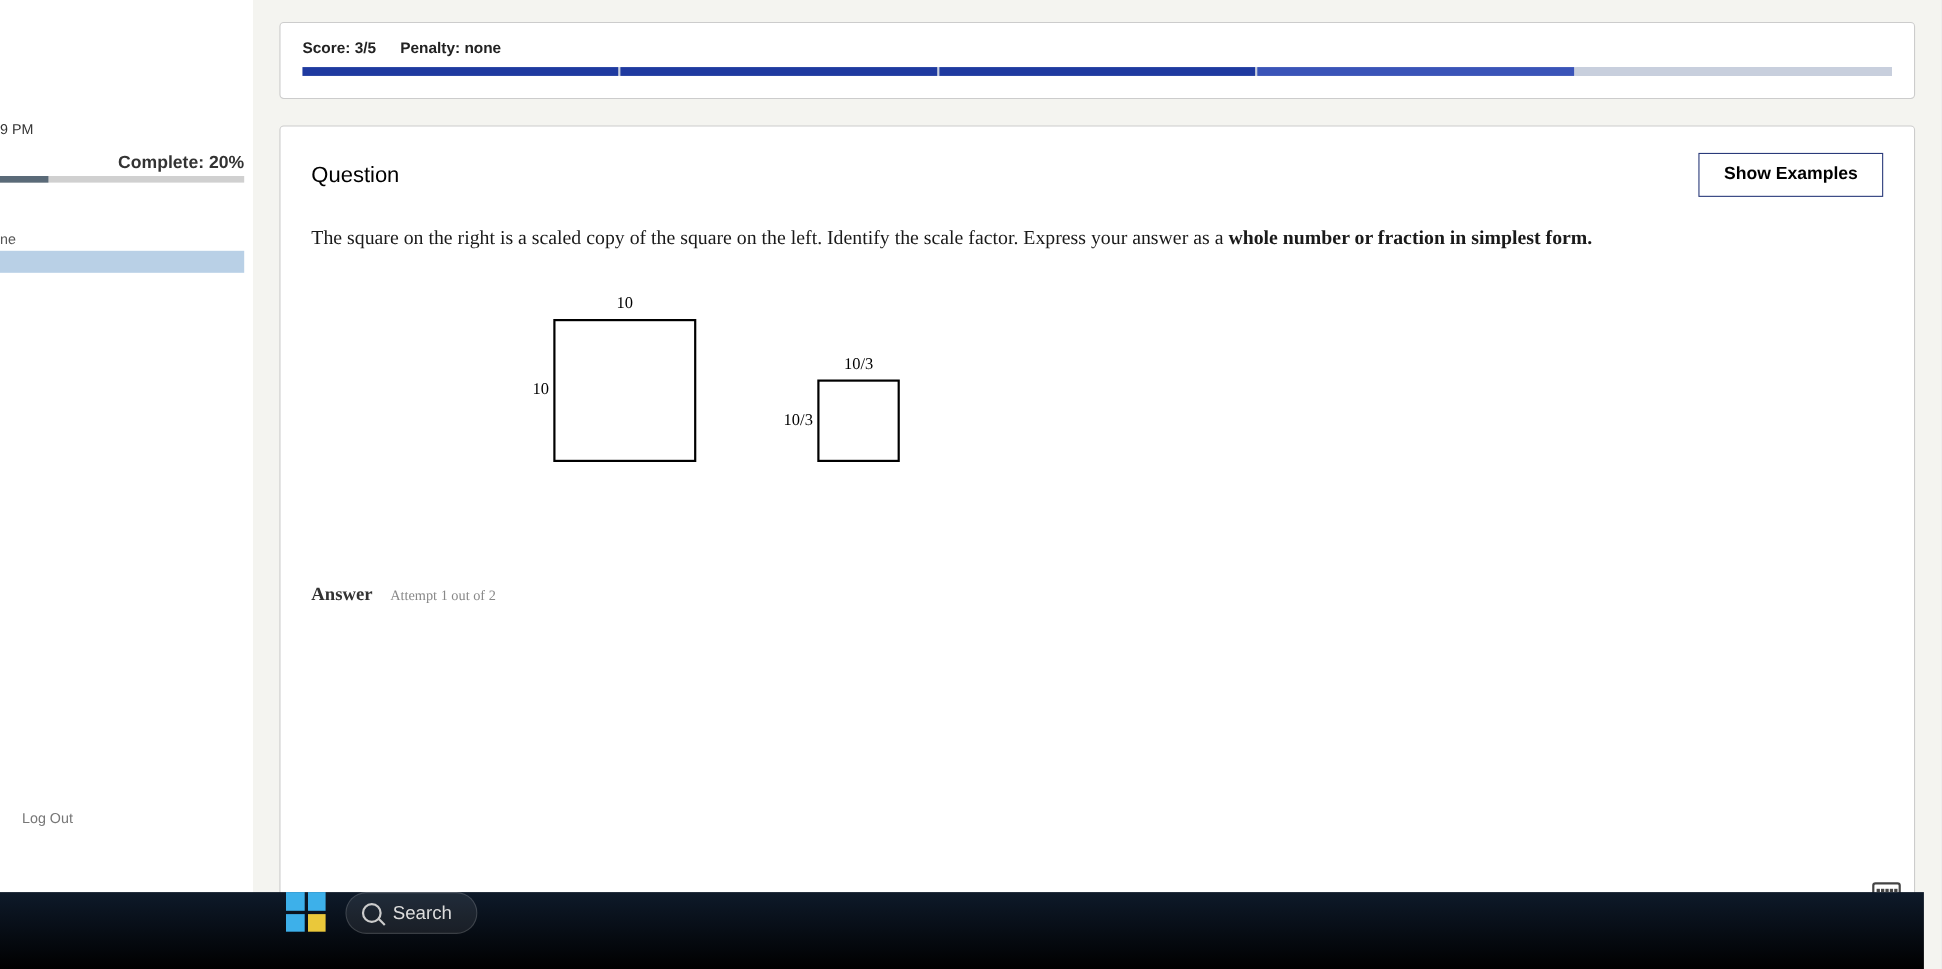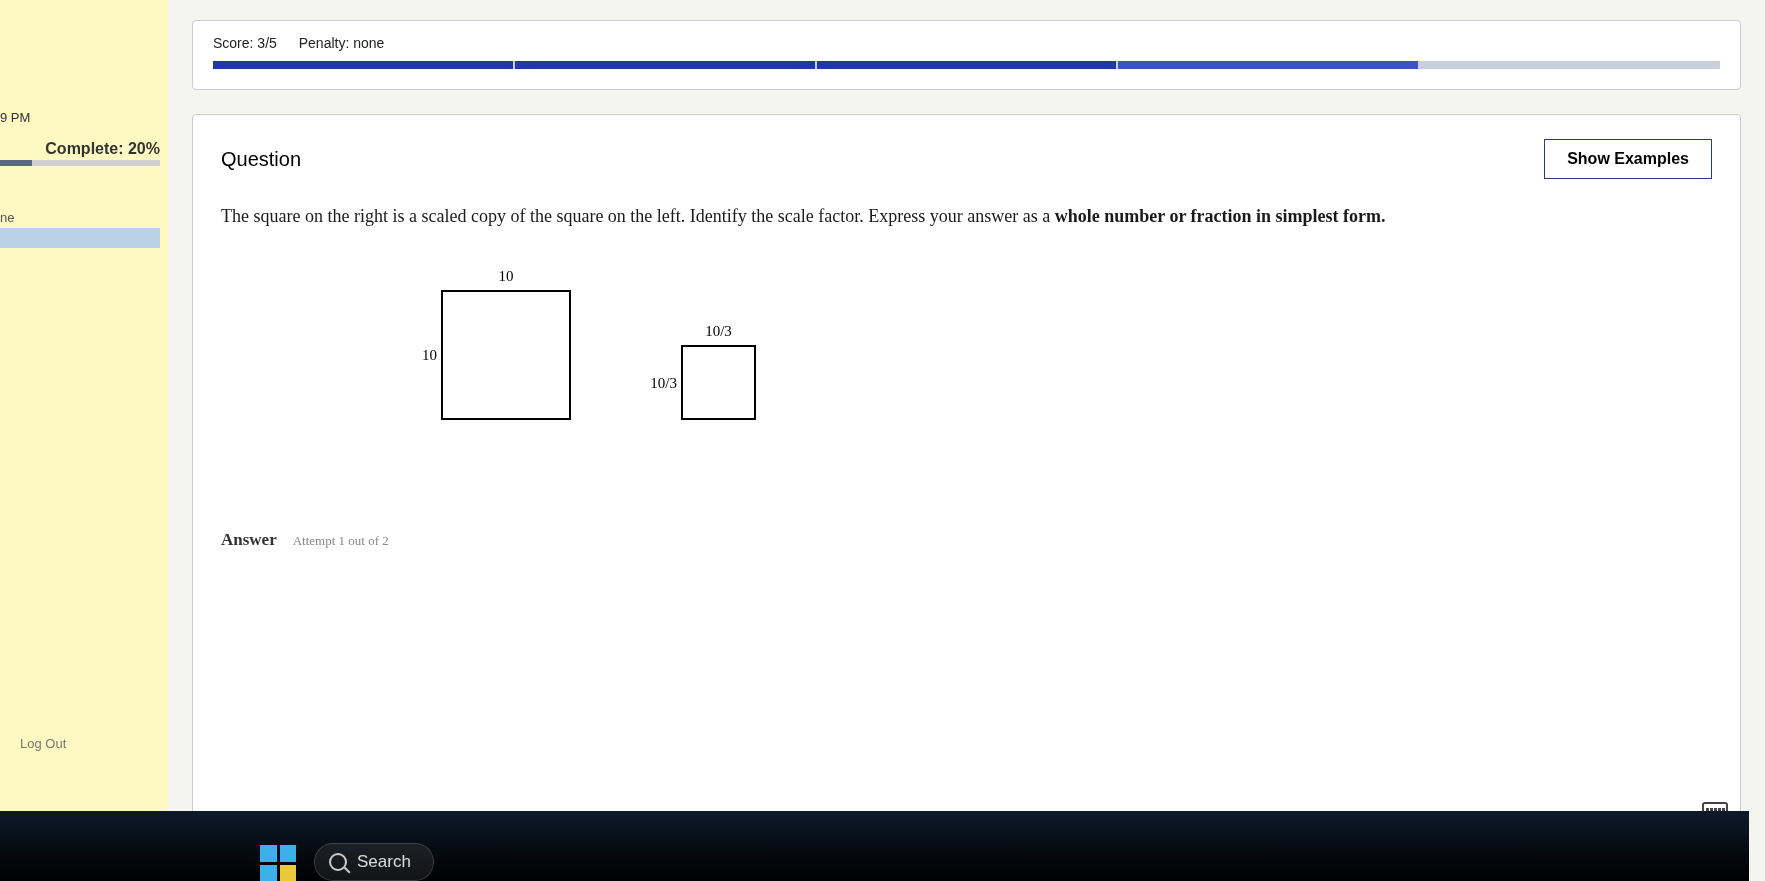--- a/index.html
+++ b/index.html
@@ -1,29 +1,29 @@
 <!DOCTYPE html>
 <html><head>
 <meta charset="utf-8">
 <style>
   * { box-sizing: border-box; margin: 0; padding: 0; }
   html, body { width: 1765px; height: 881px; font-family: Arial, Helvetica, sans-serif; background:#e8e8e8; overflow:hidden; }
   .app { display:flex; width:100%; height:100%; }
-  .sidebar { width:168px; background:#fef9c3; position:relative; padding-top:110px; }
+  .sidebar { width:230px; background:#ffffff; position:relative; padding-top:110px; }
   .sidebar .time { position:absolute; left:0; top:110px; font-size:13px; color:#333; }
   .sidebar .complete { position:absolute; right:8px; top:140px; font-size:16px; font-weight:bold; color:#333; }
   .sidebar .completebar { position:absolute; left:0; top:160px; right:8px; height:6px; background:#d0d0d0; }
   .sidebar .completebar .fill { height:100%; width:20%; background:#5a6a78; }
   .sidebar .rowlabel { position:absolute; left:0; top:210px; font-size:13px; color:#555; }
   .sidebar .rowbar { position:absolute; left:0; top:228px; right:8px; height:20px; background:#b9d0e6; }
   .sidebar .logout { position:absolute; left:20px; bottom:130px; font-size:13px; color:#777; cursor:pointer; }
 
   .main { flex:1; background:#f4f4f0; display:flex; flex-direction:column; padding:0; }
   .scorecard { margin:20px 24px 0 24px; background:#fff; border:1px solid #ccc; border-radius:4px; padding:14px 20px 20px 20px; }
-  .scorerow { font-size:14px; font-weight:normal; color:#222; }
+  .scorerow { font-size:14px; font-weight:bold; color:#222; }
   .scorerow .penalty { margin-left:18px; }
   .progress { margin-top:10px; height:8px; background:#c8cfdd; display:flex; gap:2px; }
   .progress .seg { flex:1; background:#c8cfdd; }
   .progress .seg.done { background:#1f3aa0; }
   .progress .seg.cur { background:#3a54b8; }
 
   .qcard { margin:24px 24px 0 24px; background:#fff; border:1px solid #ccc; border-radius:4px; padding:24px 28px 30px 28px; flex:1; position:relative; }
   .qhead { display:flex; align-items:center; justify-content:space-between; margin-bottom:24px; }
   .qhead .title { font-size:20px; font-weight:normal; color:#000; }
   .showex { border:1px solid #2a3a7a; background:#fff; color:#000; font-weight:bold; font-size:16px; padding:10px 22px; cursor:pointer; }
@@ -42,21 +42,21 @@
   .answerrow { margin-top:110px; font-family: Georgia, 'Times New Roman', serif; }
   .answerrow .albl { font-size:17px; font-weight:bold; color:#333; }
   .answerrow .attempt { margin-left:12px; font-size:13px; color:#888; }
   .inputrow { margin-top:18px; display:flex; align-items:center; gap:28px; }
   .ansinput { width:430px; height:38px; border:1px solid #2a63c0; background:#fff; padding:6px 10px; font-size:15px; outline:none; box-shadow:0 0 0 1px rgba(42,99,192,0.25); }
   .submit { background:#2f74c0; color:#fff; border:1px solid #2560a0; padding:9px 18px; font-size:14px; cursor:pointer; font-family: Arial, sans-serif; }
 
   .kbicon { position:absolute; right:12px; bottom:60px; width:26px; height:18px; border:2px solid #444; border-radius:3px; display:flex; flex-wrap:wrap; align-content:center; justify-content:center; gap:1px; padding:1px; }
   .kbicon span { width:3px; height:3px; background:#444; }
 
-  .taskbar { position:absolute; left:0; right:16px; bottom:0; height:70px; background:linear-gradient(#0e1a2a,#000); display:flex; align-items:flex-end; padding-left:260px; gap:18px; }
+  .taskbar { position:absolute; left:0; right:16px; bottom:0; height:70px; background:linear-gradient(#0e1a2a,#000); display:flex; align-items:flex-start; padding-left:260px; gap:18px; }
   .tbtn { width:36px; height:36px; display:grid; grid-template-columns:1fr 1fr; grid-template-rows:1fr 1fr; gap:3px; }
   .tbtn .q1{background:#3db0ea;} .tbtn .q2{background:#3db0ea;} .tbtn .q3{background:#3db0ea;} .tbtn .q4{background:#eac83a;}
   .search { display:flex; align-items:center; gap:10px; background:rgba(255,255,255,0.08); border:1px solid rgba(255,255,255,0.15); border-radius:22px; padding:8px 22px 8px 14px; }
   .search .mag { width:18px; height:18px; border:2px solid #ccc; border-radius:50%; position:relative; }
   .search .mag::after { content:""; position:absolute; width:8px; height:2px; background:#ccc; transform:rotate(45deg); right:-6px; bottom:-2px; }
   .search .txt { color:#ddd; font-size:17px; }
 </style>
 </head>
 <body>
 

